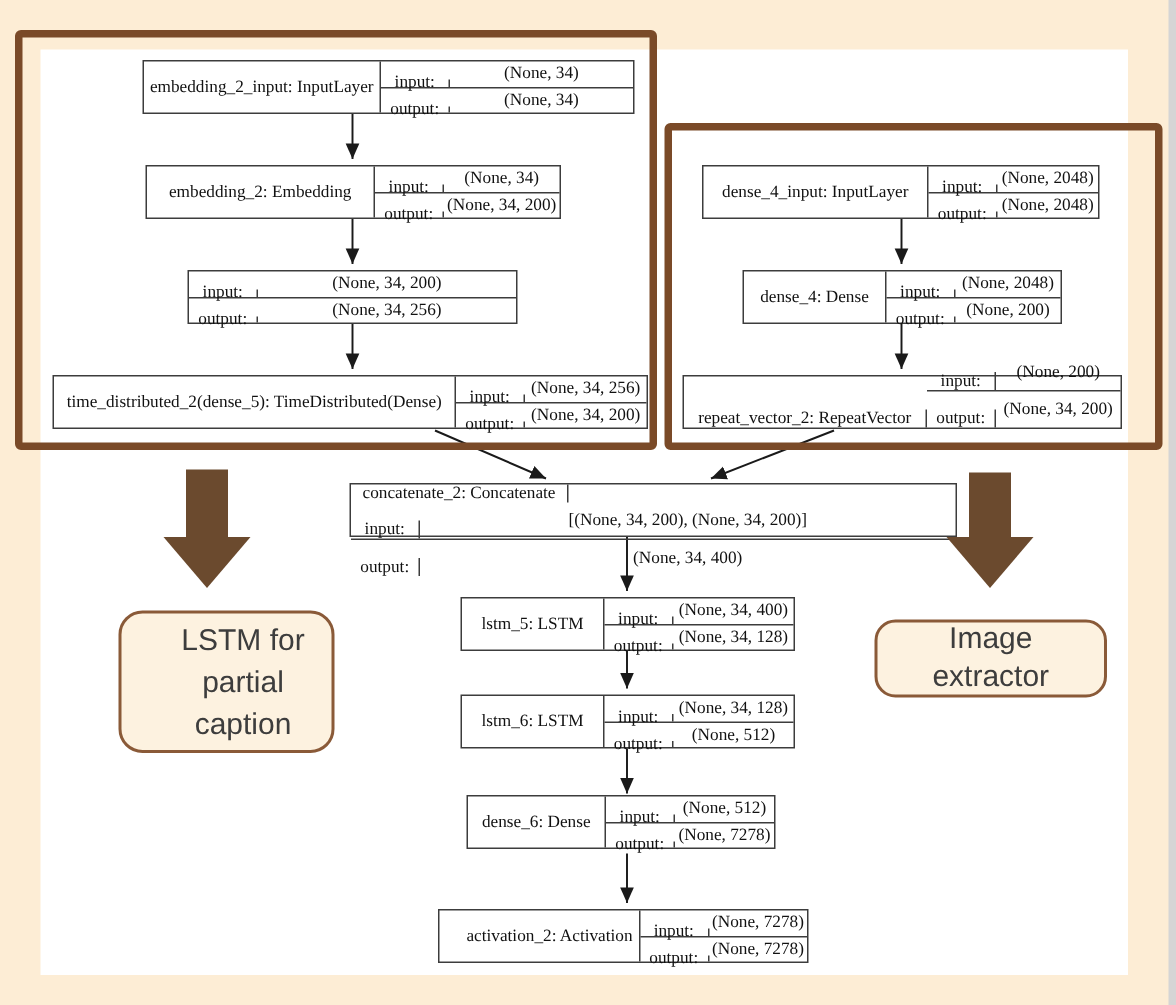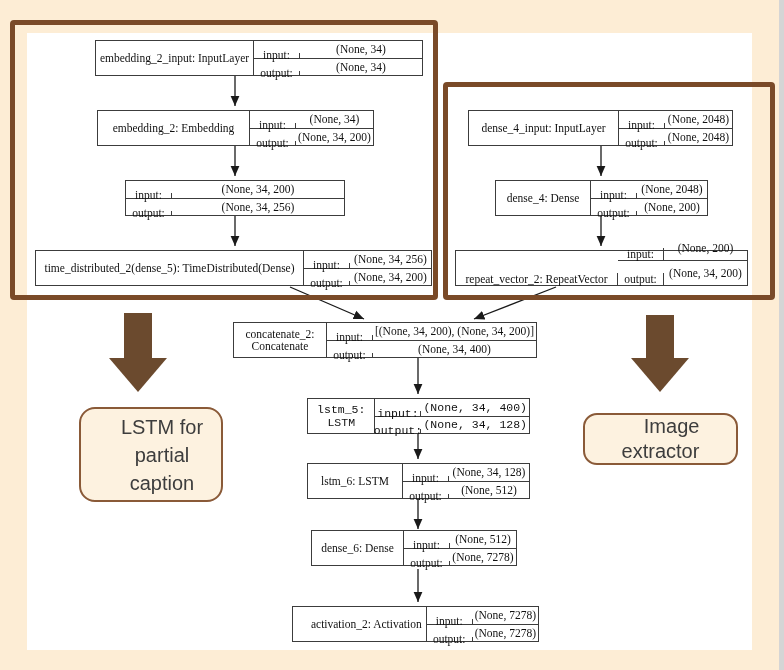--- a/index.html
+++ b/index.html
@@ -34,21 +34,21 @@
   .fat-shaft{width:28px;background:var(--fat);}
   .fat-head{width:0;height:0;border-left:29px solid transparent;border-right:29px solid transparent;
             border-top:34px solid var(--fat);}
   #fat-left{left:109px;top:313px;}  #fat-left .fat-shaft{height:45px;}
   #fat-right{left:631px;top:315px;} #fat-right .fat-shaft{height:43px;}
 
   .ann{position:absolute;background:var(--ann-fill);border:2px solid var(--ann-border);
        display:flex;align-items:center;justify-content:center;text-align:center;
        color:var(--ann-text);white-space:pre-line;box-sizing:border-box;}
   #ann-left{left:79px;top:407px;width:144px;height:95px;border-radius:16px;font-size:20px;line-height:28px;padding-left:22px;}
-  #ann-right{left:583px;top:413px;width:155px;height:52px;border-radius:14px;font-size:20px;line-height:25px;text-align:right;}
+  #ann-right{left:583px;top:413px;width:155px;height:52px;border-radius:14px;font-size:20px;line-height:25px;}
 </style>
 </head>
 <body>
 
 <div id="page">
   <div id="canvas"></div>
 
   <svg id="edges" viewBox="0 0 784 670">
     <defs>
       <marker id="ah" markerWidth="10" markerHeight="9" refX="8" refY="4" orient="auto">
@@ -160,35 +160,35 @@
           <div class="nlab">input:</div>
           <div class="nval">(None, 200)</div>
         </div>
       <div class="nrow">
           <div class="nlab">output:</div>
           <div class="nval">(None, 34, 200)</div>
         </div>
     </div>
   </div>
 
-  <div class="node" style="left:233px;top:322px;width:304px;">
+  <div class="node" style="left:233px;top:322px;width:405px;flex-direction:column;">
     <div class="nname" style="width:145px;">concatenate_2: Concatenate</div>
     <div class="ntable">
       <div class="nrow first">
           <div class="nlab">input:</div>
           <div class="nval">[(None, 34, 200), (None, 34, 200)]</div>
         </div>
       <div class="nrow">
           <div class="nlab">output:</div>
           <div class="nval">(None, 34, 400)</div>
         </div>
     </div>
   </div>
 
-  <div class="node" style="left:307px;top:398px;width:223px;font-family:Liberation Mono, monospace;">
+  <div class="node" style="left:307px;top:398px;width:223px;">
     <div class="nname" style="width:95px;">lstm_5: LSTM</div>
     <div class="ntable">
       <div class="nrow first">
           <div class="nlab">input:</div>
           <div class="nval">(None, 34, 400)</div>
         </div>
       <div class="nrow">
           <div class="nlab">output:</div>
           <div class="nval">(None, 34, 128)</div>
         </div>

